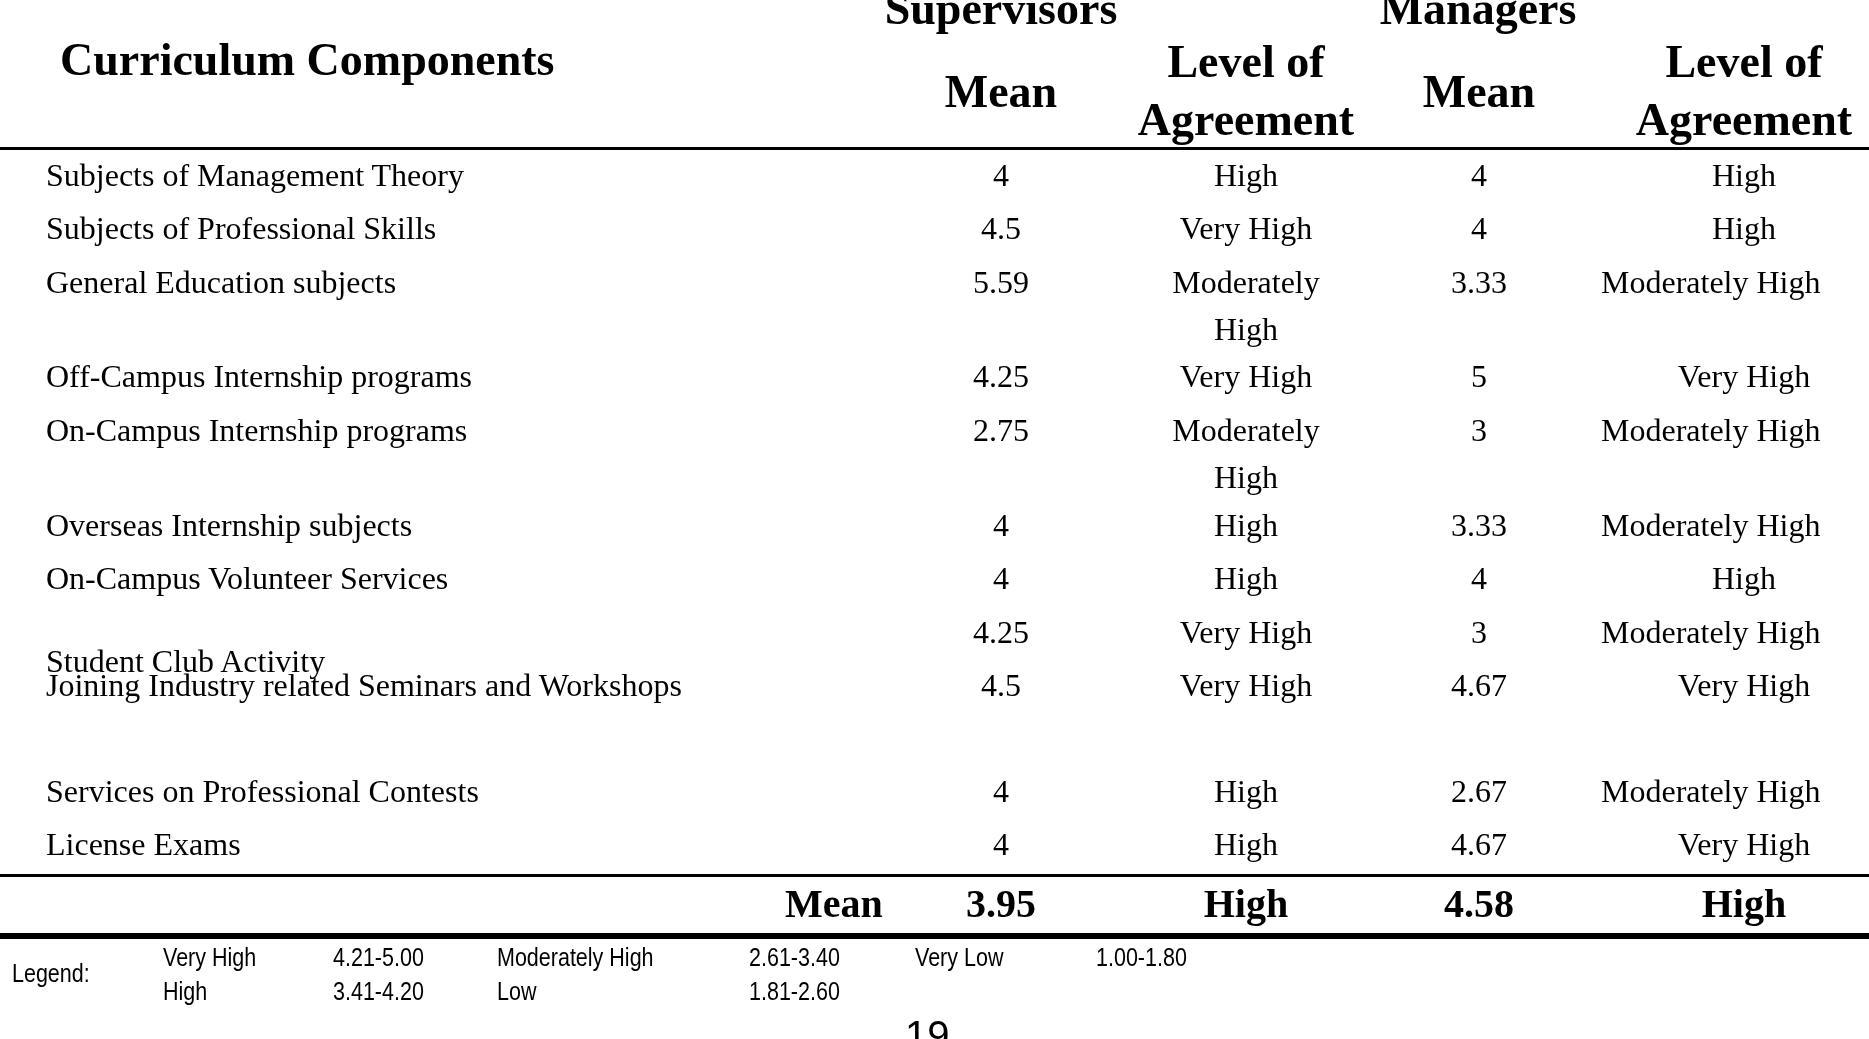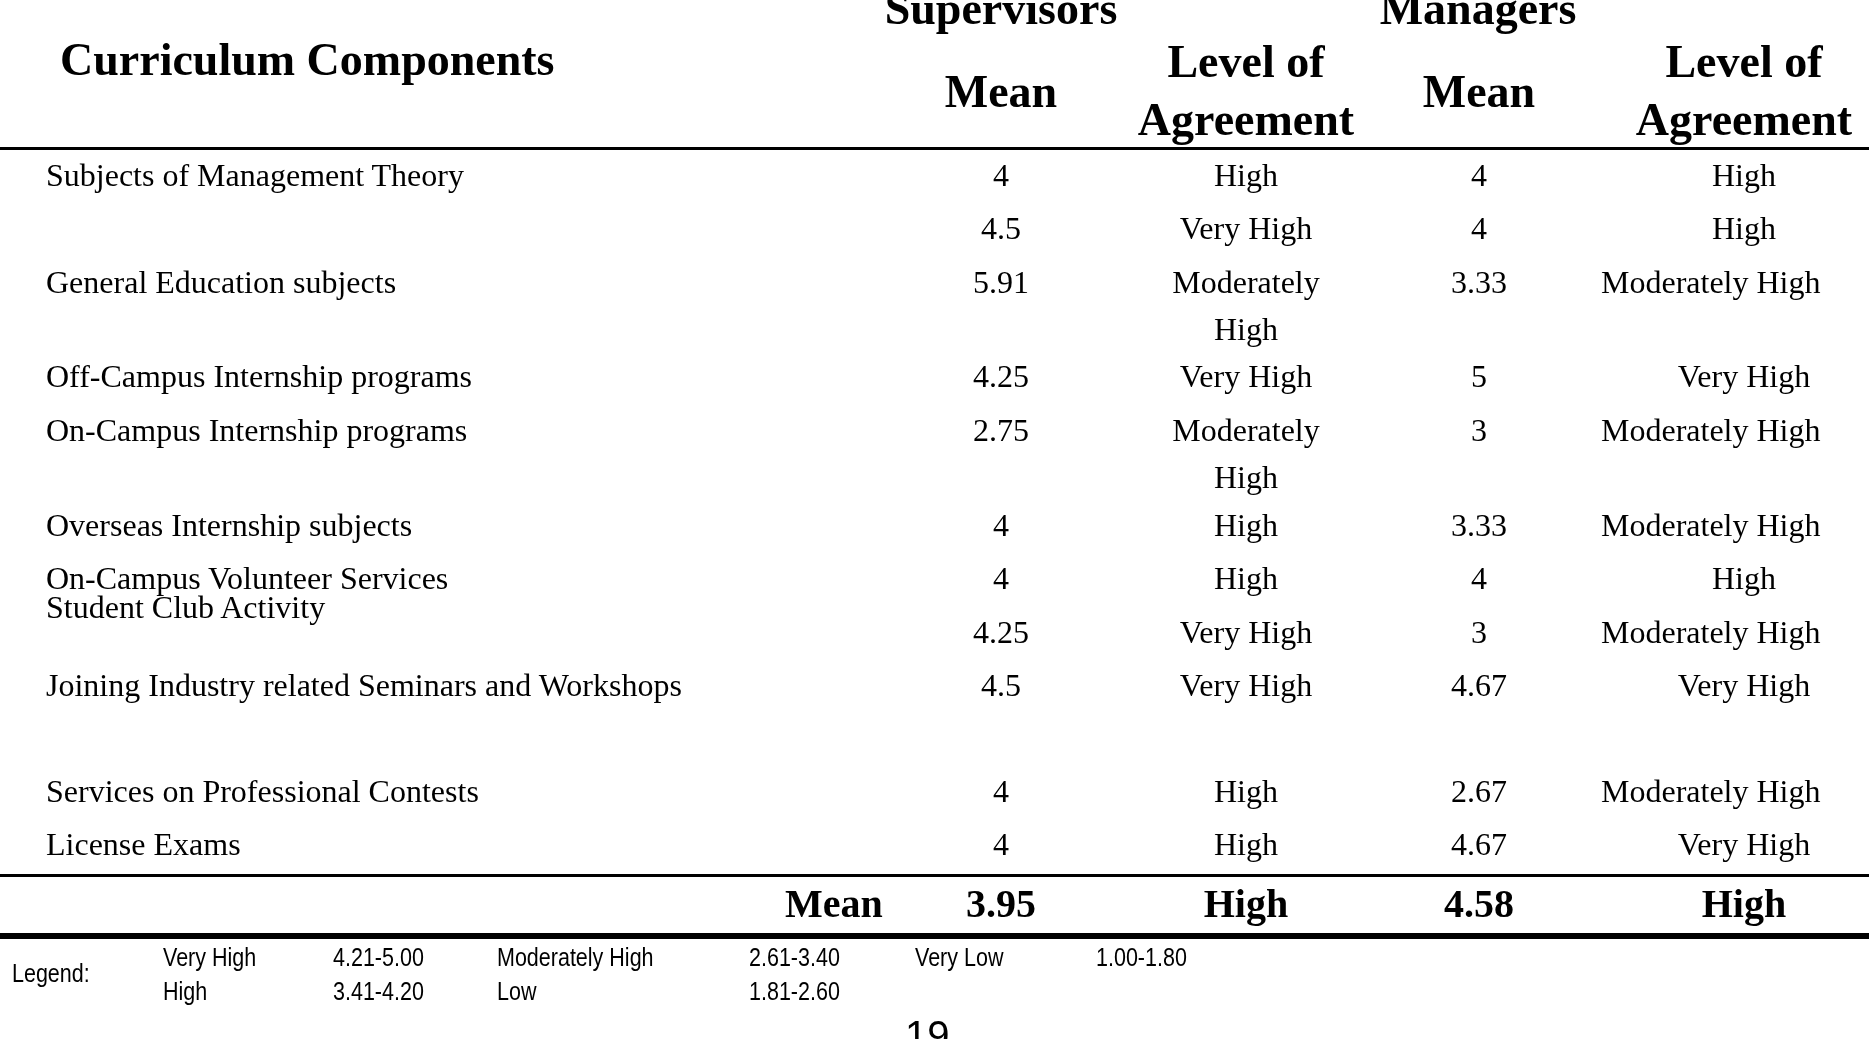--- a/index.html
+++ b/index.html
@@ -77,27 +77,28 @@
   </div>
 
   <div class="rule-thin" style="top:147px;"></div>
 
   <div class="abs cell row-label" style="top:152px;">Subjects of Management Theory</div>
   <div class="abs cell col-center" style="left:1001px; top:152px;">4</div>
   <div class="abs cell col-center" style="left:1246px; top:152px;">High</div>
   <div class="abs cell col-center" style="left:1479px; top:152px;">4</div>
   <div class="abs cell col-center" style="left:1744px; top:152px;">High</div>
 
+  <div class="abs cell row-label" style="top:205px;">Subjects of Professional Skills</div>
   <div class="abs cell col-center" style="left:1001px; top:205px;">4.5</div>
   <div class="abs cell col-center" style="left:1246px; top:205px;">Very High</div>
   <div class="abs cell col-center" style="left:1479px; top:205px;">4</div>
   <div class="abs cell col-center" style="left:1744px; top:205px;">High</div>
 
   <div class="abs cell row-label" style="top:259px;">General Education subjects</div>
-  <div class="abs cell col-center" style="left:1001px; top:259px;">5.91</div>
+  <div class="abs cell col-center" style="left:1001px; top:259px;">5.59</div>
   <div class="abs cell col-center" style="left:1246px; top:259px;">Moderately</div>
   <div class="abs cell col-center" style="left:1246px; top:306px;">High</div>
   <div class="abs cell col-center" style="left:1479px; top:259px;">3.33</div>
   <div class="abs cell" style="left:1601px; top:259px;">Moderately High</div>
 
   <div class="abs cell row-label" style="top:353px;">Off-Campus Internship programs</div>
   <div class="abs cell col-center" style="left:1001px; top:353px;">4.25</div>
   <div class="abs cell col-center" style="left:1246px; top:353px;">Very High</div>
   <div class="abs cell col-center" style="left:1479px; top:353px;">5</div>
   <div class="abs cell col-center" style="left:1744px; top:353px;">Very High</div>
@@ -114,21 +115,21 @@
   <div class="abs cell col-center" style="left:1246px; top:502px;">High</div>
   <div class="abs cell col-center" style="left:1479px; top:502px;">3.33</div>
   <div class="abs cell" style="left:1601px; top:502px;">Moderately High</div>
 
   <div class="abs cell row-label" style="top:555px;">On-Campus Volunteer Services</div>
   <div class="abs cell col-center" style="left:1001px; top:555px;">4</div>
   <div class="abs cell col-center" style="left:1246px; top:555px;">High</div>
   <div class="abs cell col-center" style="left:1479px; top:555px;">4</div>
   <div class="abs cell col-center" style="left:1744px; top:555px;">High</div>
 
-  <div class="abs cell row-label" style="top:584px;">Student Club Activity</div>
+  <div class="abs cell row-label" style="top:638px;">Student Club Activity</div>
   <div class="abs cell col-center" style="left:1001px; top:609px;">4.25</div>
   <div class="abs cell col-center" style="left:1246px; top:609px;">Very High</div>
   <div class="abs cell col-center" style="left:1479px; top:609px;">3</div>
   <div class="abs cell" style="left:1601px; top:609px;">Moderately High</div>
 
   <div class="abs cell row-label" style="top:662px;">Joining Industry related Seminars and Workshops</div>
   <div class="abs cell col-center" style="left:1001px; top:662px;">4.5</div>
   <div class="abs cell col-center" style="left:1246px; top:662px;">Very High</div>
   <div class="abs cell col-center" style="left:1479px; top:662px;">4.67</div>
   <div class="abs cell col-center" style="left:1744px; top:662px;">Very High</div>

